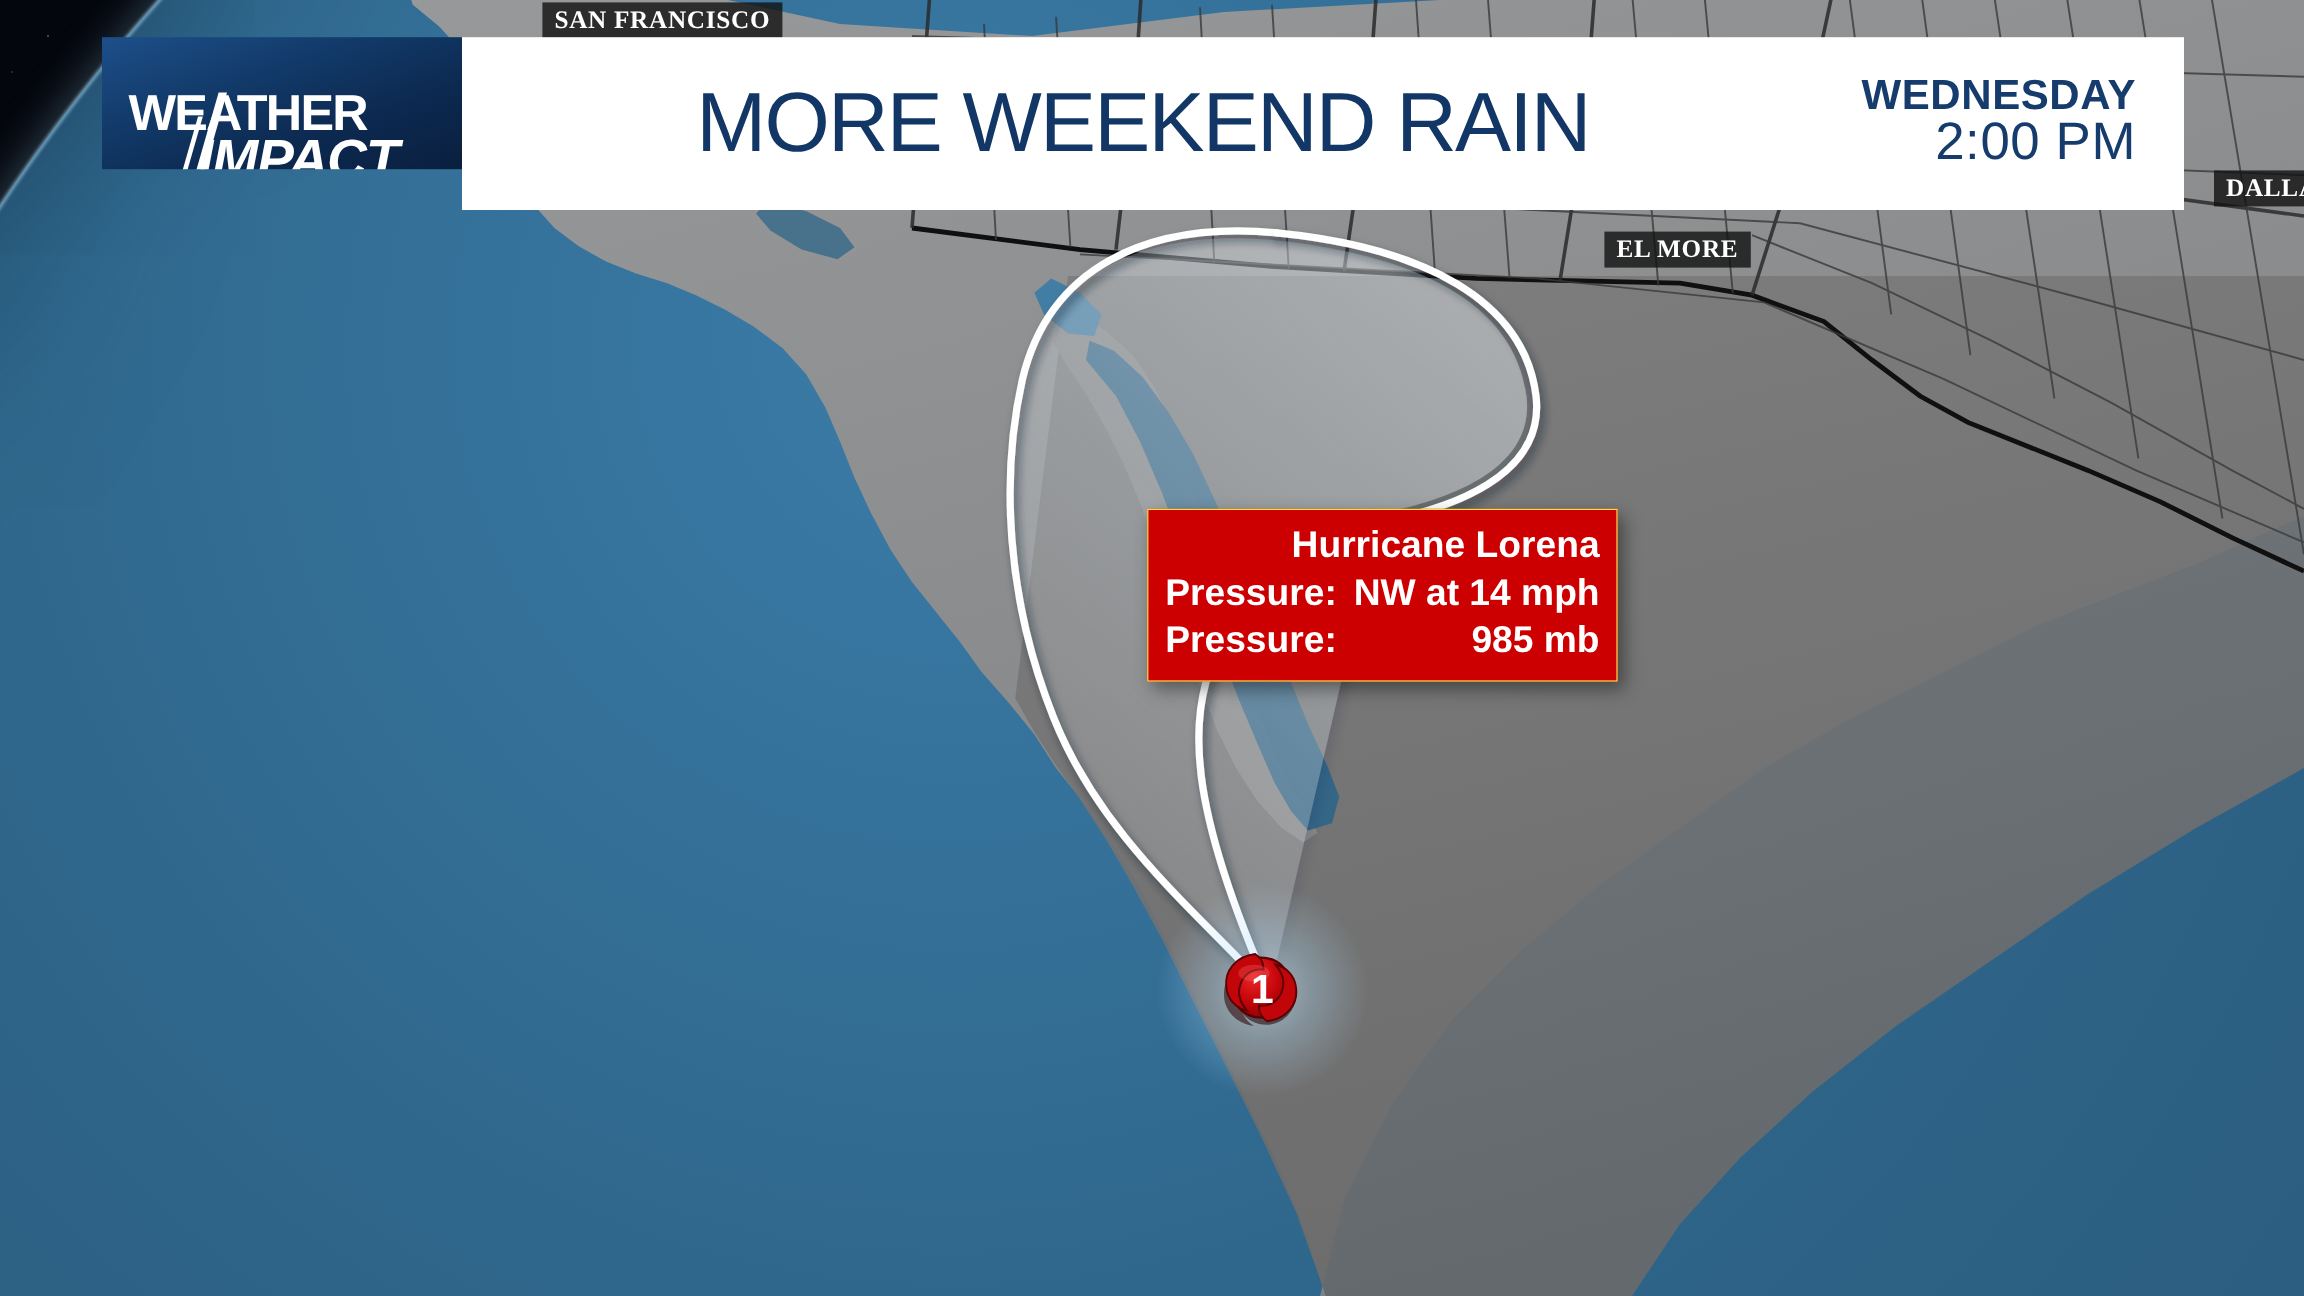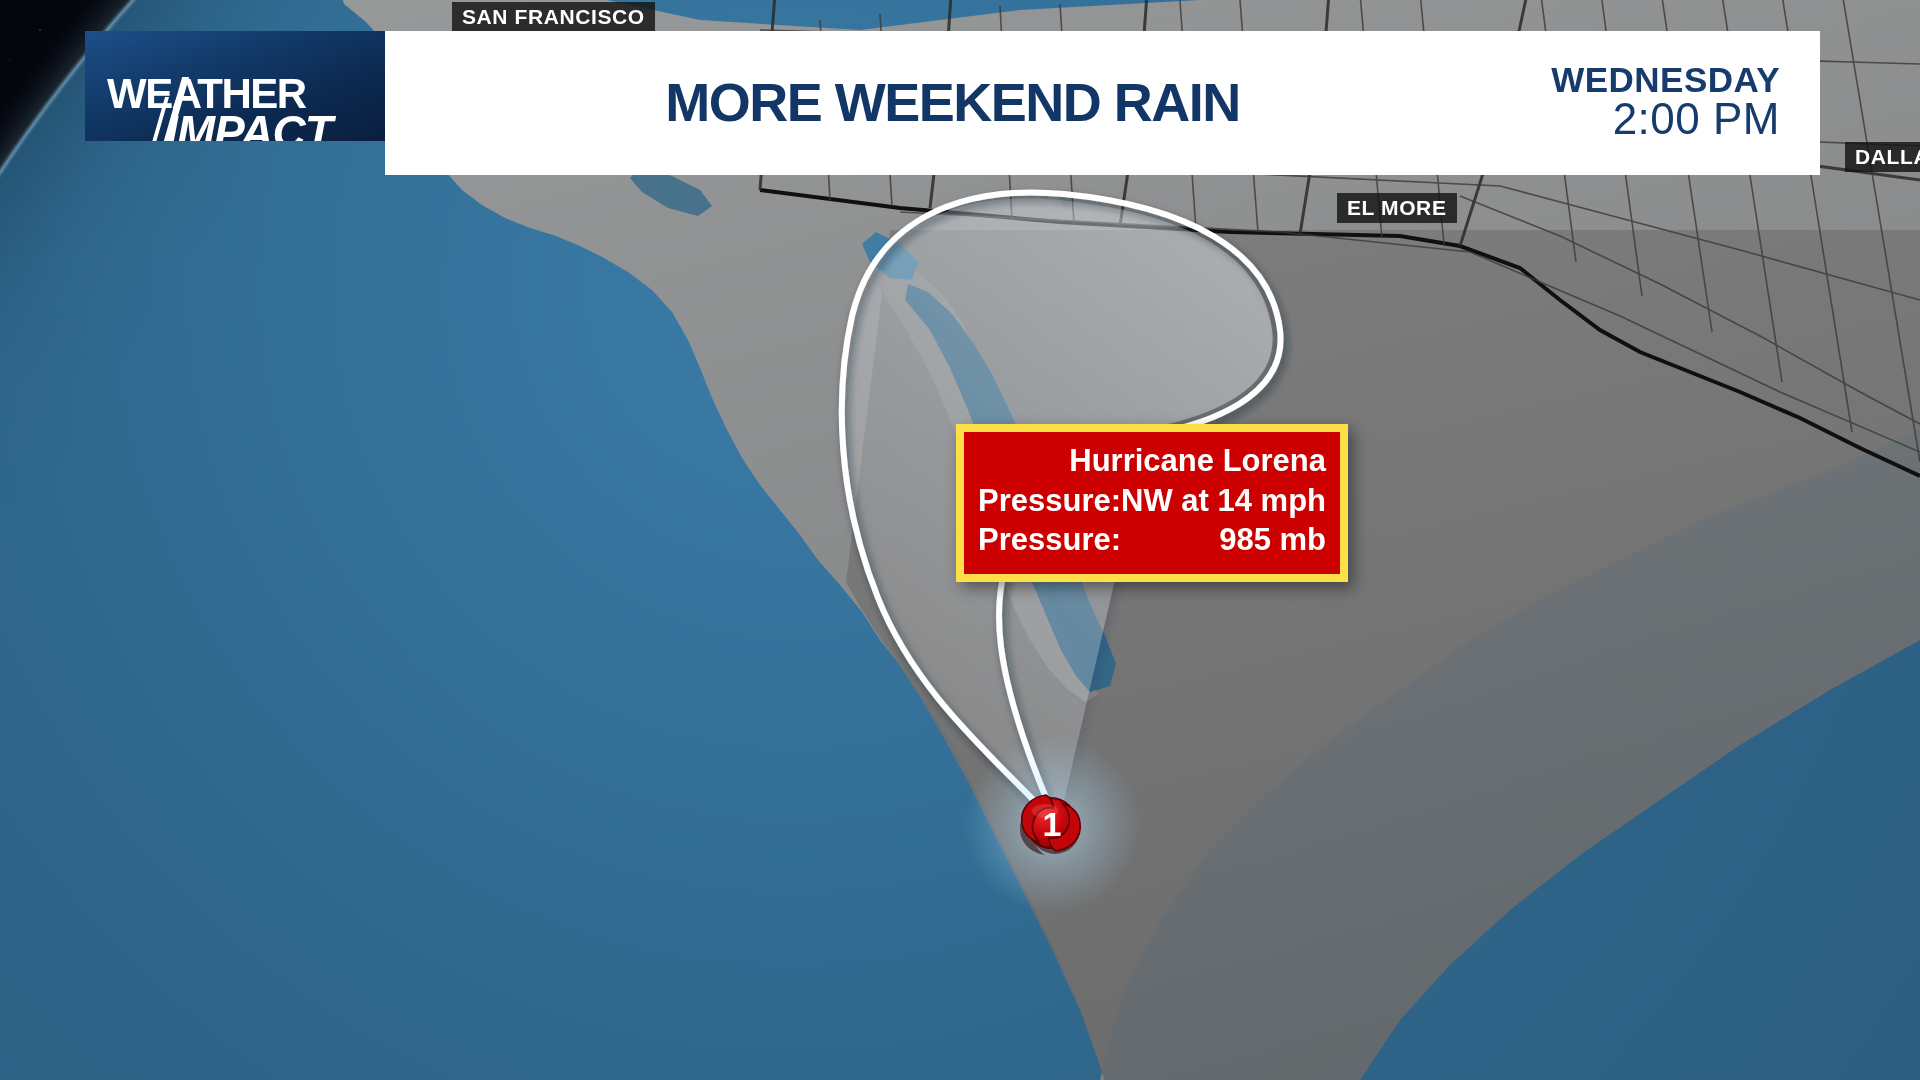--- a/index.html
+++ b/index.html
@@ -75,20 +75,21 @@
   .city {
     position: absolute;
     background: rgba(18,18,18,.80);
     color: #fff;
     font-weight: bold;
     letter-spacing: .6px;
     padding: 4px 10px 5px 10px;
     font-size: 21px;
     line-height: 1;
     white-space: nowrap;
+    font-family: Liberation Serif, serif;
   }
 
   
   .logo-box {
     position: absolute;
     left: 85px; top: 31px;
     width: 300px; height: 110px;
     background: linear-gradient(160deg, #1d4f8a 0%, #123a69 36%, #0c2950 68%, #0a1f3e 100%);
     overflow: hidden;
   }
@@ -136,22 +137,22 @@
     width: 1435px; height: 144px;
     background: #ffffff;
   }
   .title-main {
     position: absolute;
     left: 0; right: 0;
     top: 50%;
     transform: translateY(-52%);
     text-align: center;
     color: #123766;
-    font-size: 54px;
-    font-weight: bold;
+    font-size: 70px;
+    font-weight: normal;
     letter-spacing: -1.5px;
     padding-right: 330px;
     line-height: 1;
     padding-left: 30px;
   }
   .daytime {
     position: absolute;
     right: 40px; top: 50%;
     transform: translateY(-52%);
     text-align: right;
@@ -178,21 +179,21 @@
     background: radial-gradient(circle, rgba(205,235,255,.55) 0%, rgba(175,220,250,.30) 32%, rgba(150,205,240,0) 68%);
   }
   .storm-sym { position: absolute; left: -47px; top: -42px; }
 
   
   .info-box {
     position: absolute;
     left: 956px; top: 424px;
     width: 392px;
     background: #cc0000;
-    border: 8px solid #fde047;
+    border: 1px solid #fde047;
     box-shadow: 5px 6px 14px rgba(0,0,0,.42);
     padding: 9px 14px 14px 14px;
     box-sizing: border-box;
   }
   .info-title {
     color: #fff;
     font-size: 31px;
     font-weight: bold;
     text-align: right;
     line-height: 1.28;

